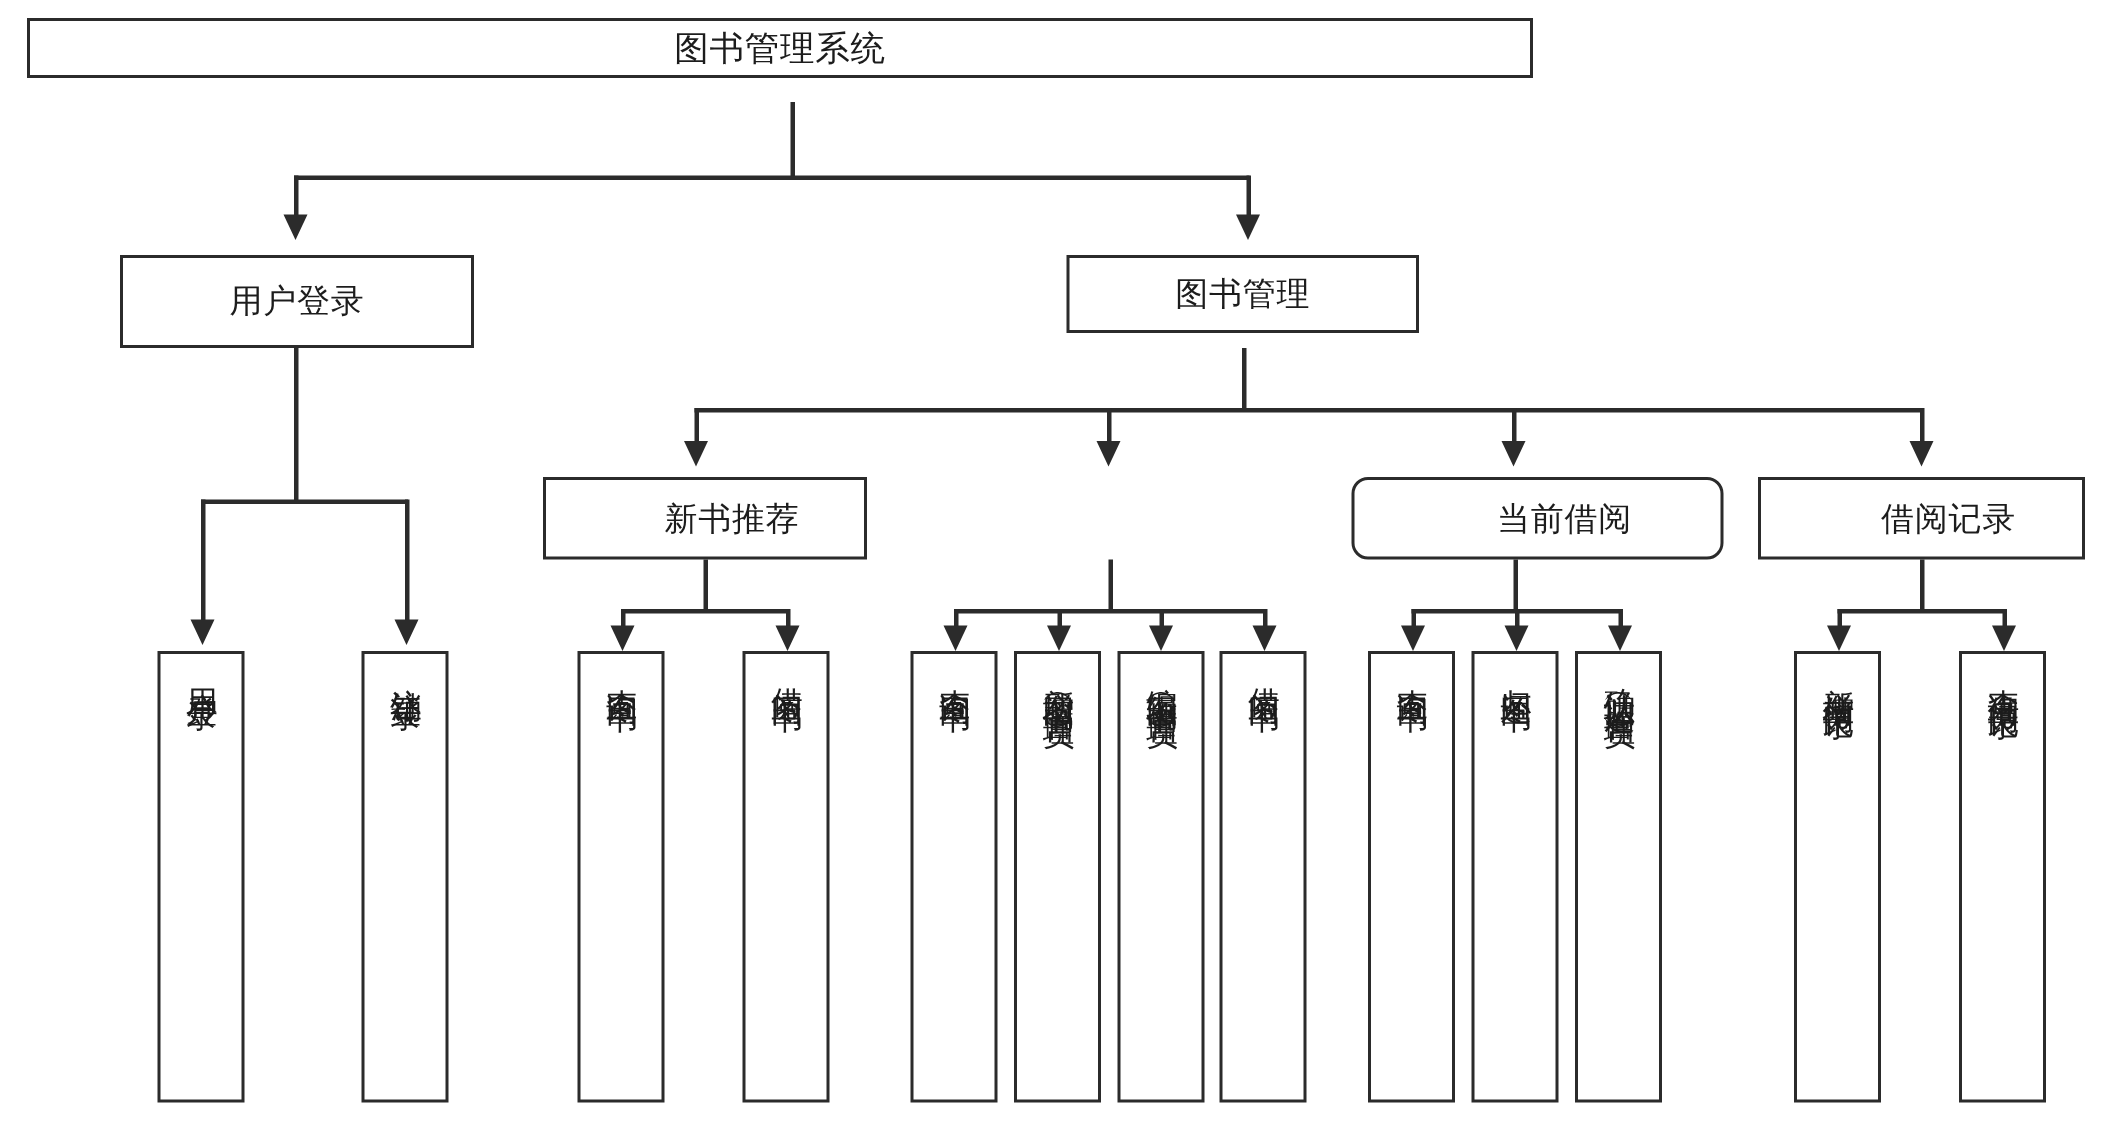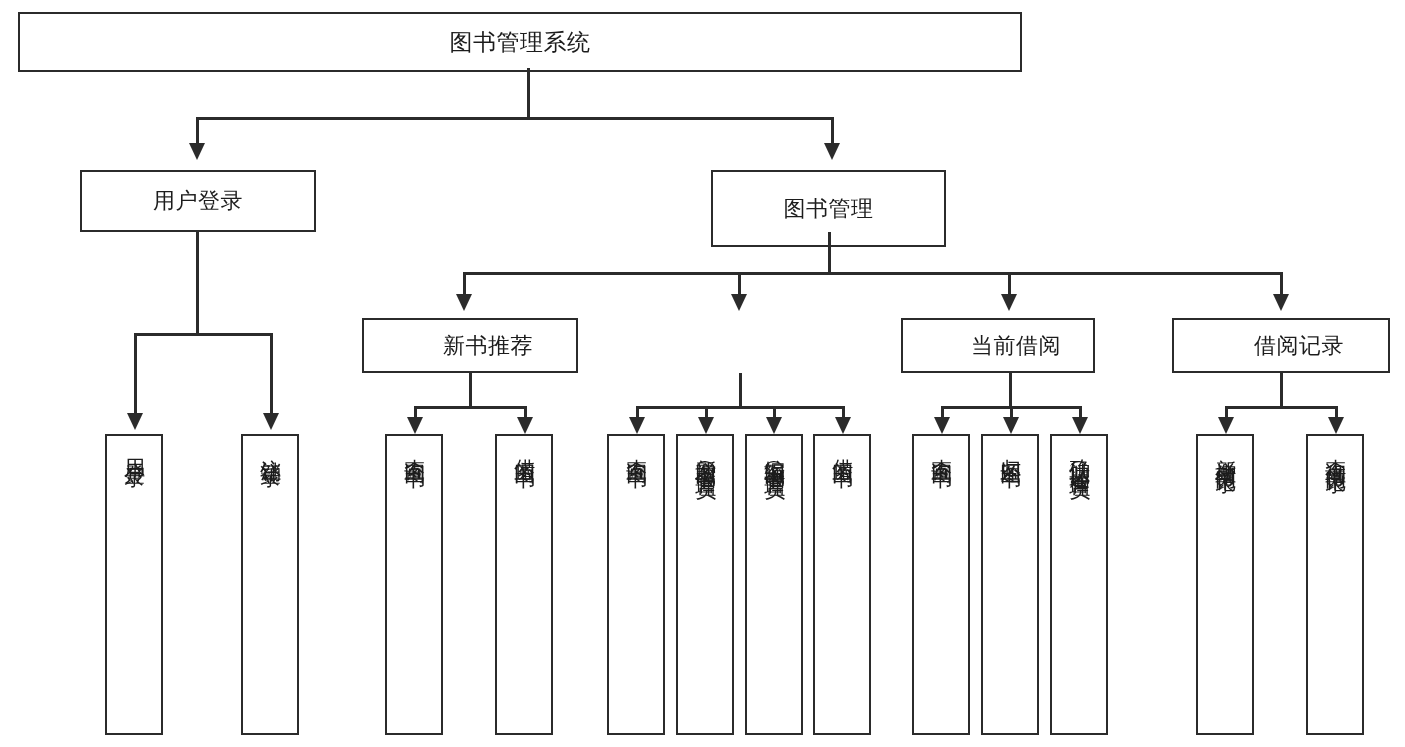--- a/index.html
+++ b/index.html
@@ -86,36 +86,36 @@
     white-space: nowrap;
     letter-spacing: 0.5px;
     pointer-events: none;
   }
 </style>
 </head>
 <body>
 
 <div id="canvas">
 
-  <div class="node h root" style="left:18px; top:12px; width:1004px; height:60px;align-items:center;">
+  <div class="node h root" style="left:18px; top:12px; width:1004px; height:40px;align-items:center;">
     <span class="label">图书管理系统</span>
   </div>
 
   <div class="edge v" style="left:527px; top:68px; width:2.5px; height:51px;"></div>
   <div class="edge h" style="left:196px; top:117px; width:637px; height:2.5px;"></div>
   <div class="edge v" style="left:196px; top:117px; width:2.5px; height:28px;"></div>
   <div class="arrow" style="left:189px; top:143px;"></div>
   <div class="edge v" style="left:831px; top:117px; width:2.5px; height:28px;"></div>
   <div class="arrow" style="left:824px; top:143px;"></div>
 
   <div class="node h lvl2" style="left:80px; top:170px; width:236px; height:62px;">
     <span class="label">用户登录</span>
   </div>
 
-  <div class="node h lvl2" style="left:711px; top:170px; width:235px; height:77px;align-items:center;">
+  <div class="node h lvl2" style="left:711px; top:170px; width:235px; height:52px;align-items:center;">
     <span class="label">图书管理</span>
   </div>
 
   <div class="edge v" style="left:196px; top:232px; width:2.5px; height:103px;"></div>
   <div class="edge h" style="left:134px; top:333px; width:138px; height:2.5px;"></div>
   <div class="edge v" style="left:134px; top:333px; width:2.5px; height:82px;"></div>
   <div class="arrow" style="left:127px; top:413px;"></div>
   <div class="edge v" style="left:270px; top:333px; width:2.5px; height:82px;"></div>
   <div class="arrow" style="left:263px; top:413px;"></div>
 
@@ -130,21 +130,21 @@
 
   <div class="edge v" style="left:1008px; top:272px; width:2.5px; height:24px;"></div>
   <div class="arrow" style="left:1001px; top:294px;"></div>
 
   <div class="edge v" style="left:1280px; top:272px; width:2.5px; height:24px;"></div>
   <div class="arrow" style="left:1273px; top:294px;"></div>
 
   <div class="node h lvl3" style="left:362px; top:318px; width:216px; height:55px;">
     <span class="label">新书推荐</span>
   </div>
-  <div class="node h lvl3" style="left:901px; top:318px; width:194px; height:55px;">
+  <div class="node h lvl3" style="left:901px; top:318px; width:248px; height:55px;border-radius:11px;">
     <span class="label">当前借阅</span>
   </div>
   <div class="node h lvl3" style="left:1172px; top:318px; width:218px; height:55px;">
     <span class="label">借阅记录</span>
   </div>
 
   <div class="edge v" style="left:469px; top:373px; width:2.5px; height:35px;"></div>
   <div class="edge h" style="left:414px; top:406px; width:112px; height:2.5px;"></div>
   <div class="edge v" style="left:414px; top:406px; width:2.5px; height:14px;"></div>
   <div class="arrow" style="left:407px; top:417px;"></div>

